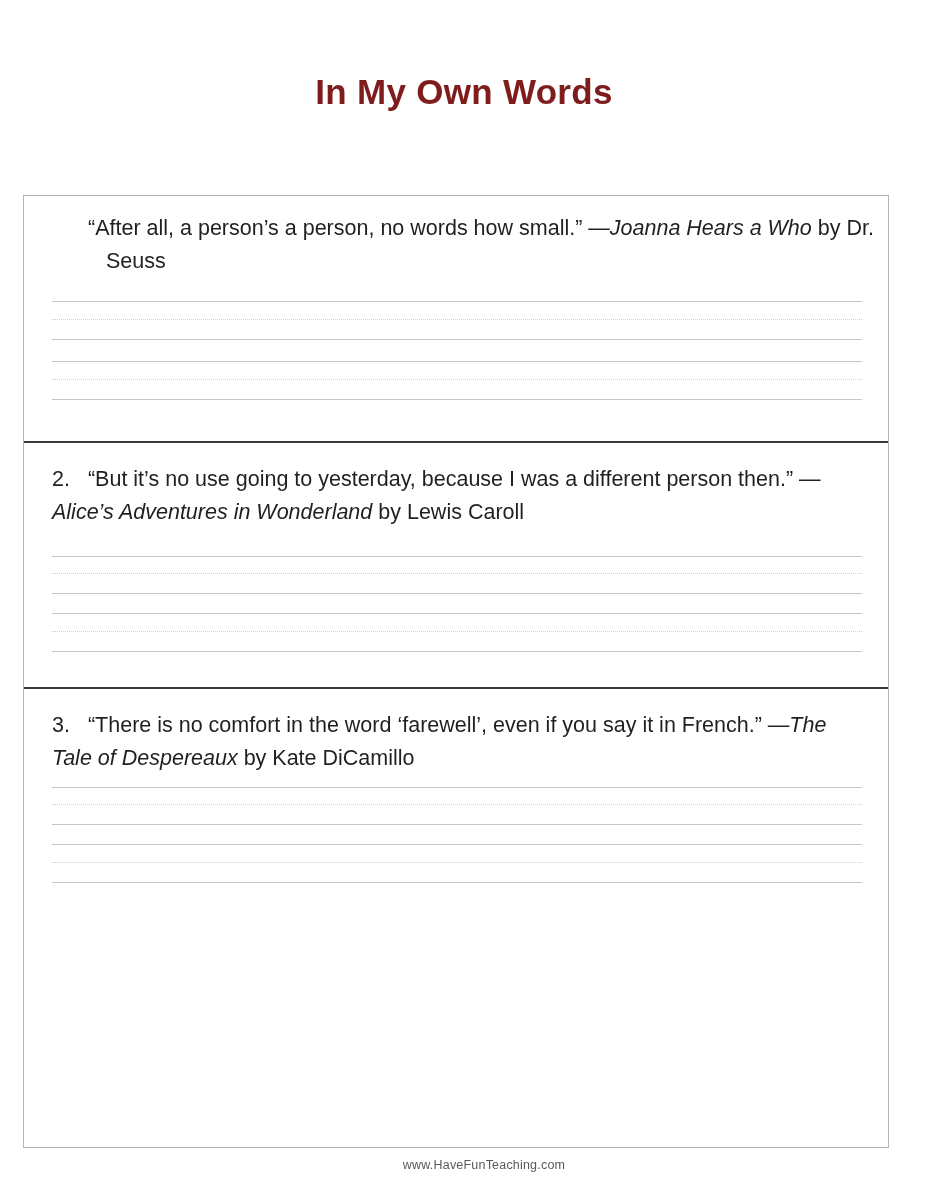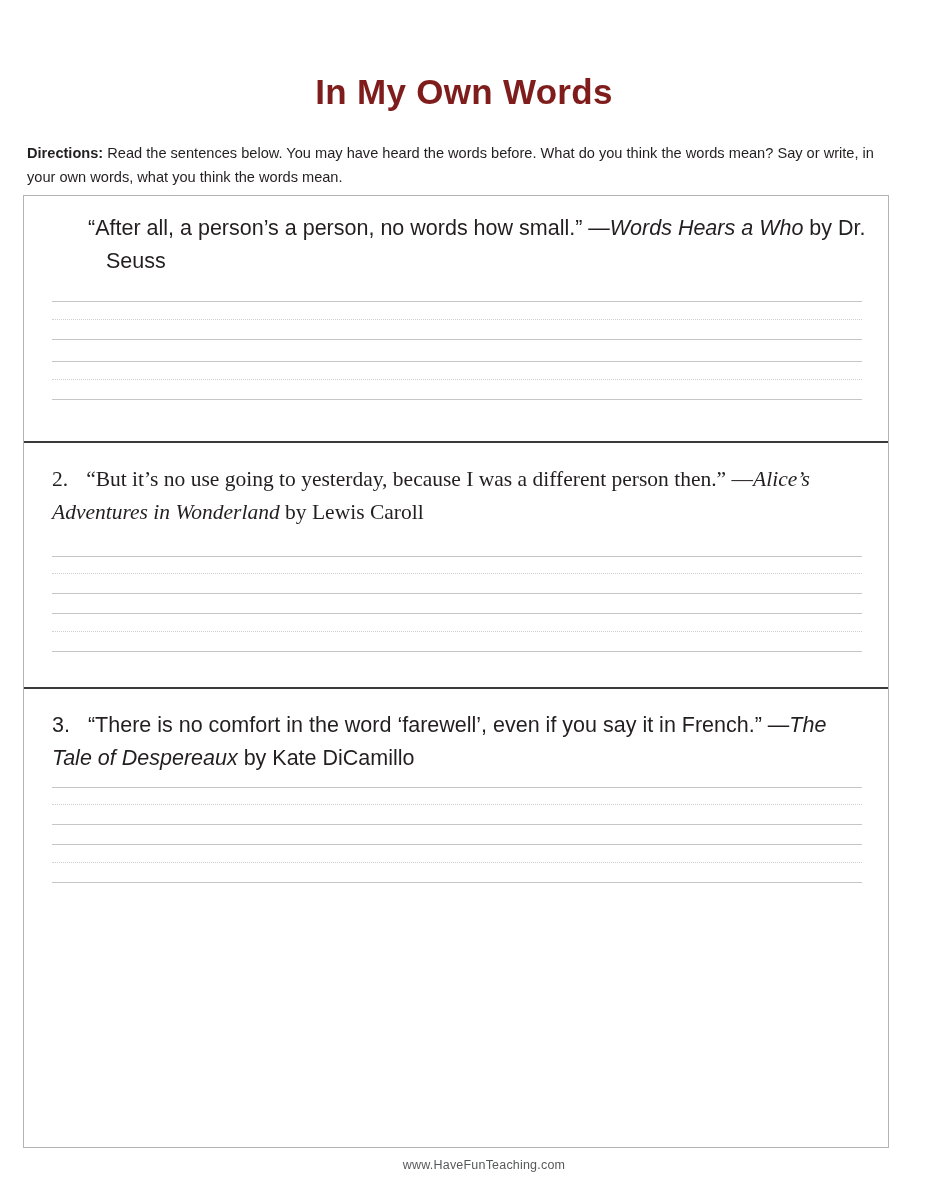--- a/index.html
+++ b/index.html
@@ -87,21 +87,21 @@
   .qbox {
     position: relative;
     box-sizing: border-box;
     border-bottom: 2.4px solid #3a3a3a;
     overflow: hidden;
   }
   .qbox:last-child {
     border-bottom: none;
   }
   .qbox-1 { height: 247px; }
-  .qbox-2 { height: 246px; font-family: Liberation Serif, serif; }
+  .qbox-2 { height: 246px; }
   .qbox-3 { height: 235px; }
   .qbox-4 { height: 225px; }
 
   
   .qtext {
     position: absolute;
     color: #231f20;
     font-size: 21.5px;
     line-height: 1.55;
   }
@@ -160,29 +160,26 @@
   }
 </style>
 </head>
 <body>
 
 <div class="page">
 
 
   <div class="title">In My Own Words</div>
 
-  <div class="directions">
-    <b>Directions:</b><span> Read the sentences below. You may have heard the words before. What do you think the words mean? Say or write, in your own words, what you think the words mean.</span>
-  </div>
 
   <div class="qtable">
 
     <div class="qbox qbox-1">
       <div class="qtext">
-        <span class="qnum">1.</span><span class="qgap"></span><span>“After all, a person’s a person, no words how small.” —</span><i>Words Hears a Who</i><span> by Dr. Seuss</span>
+        <span class="qnum">1.</span><span class="qgap"></span><span>“After all, a person’s a person, no words how small.” —</span><i>Joanna Hears a Who</i><span> by Dr. Seuss</span>
       </div>
       <div class="rules" style="top:0;">
         <div class="rule rule-solid" style="top:105px;"></div>
         <div class="rule rule-dotted" style="top:123px;"></div>
         <div class="rule rule-solid" style="top:143px;"></div>
         <div class="rule rule-solid" style="top:165px;"></div>
         <div class="rule rule-dotted" style="top:183px;"></div>
         <div class="rule rule-solid" style="top:203px;"></div>
       </div>
     </div>

